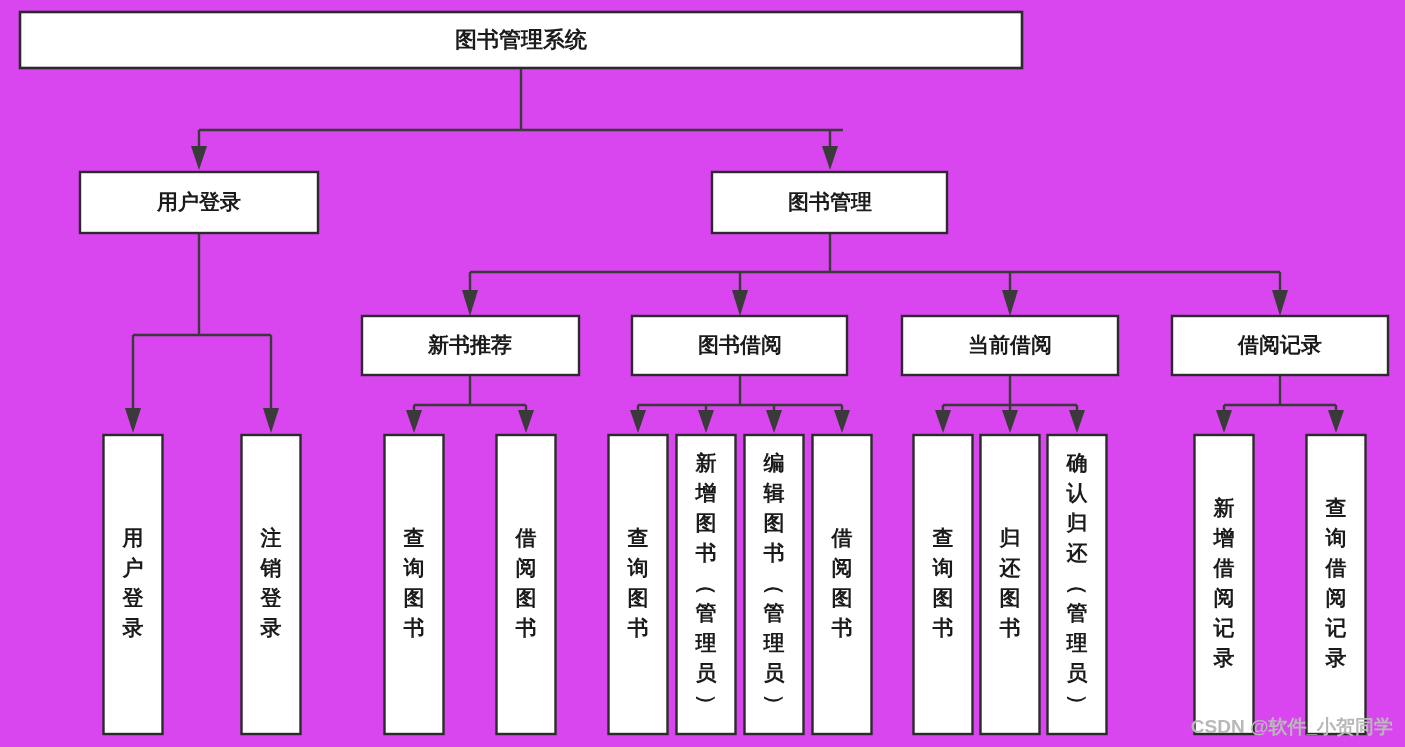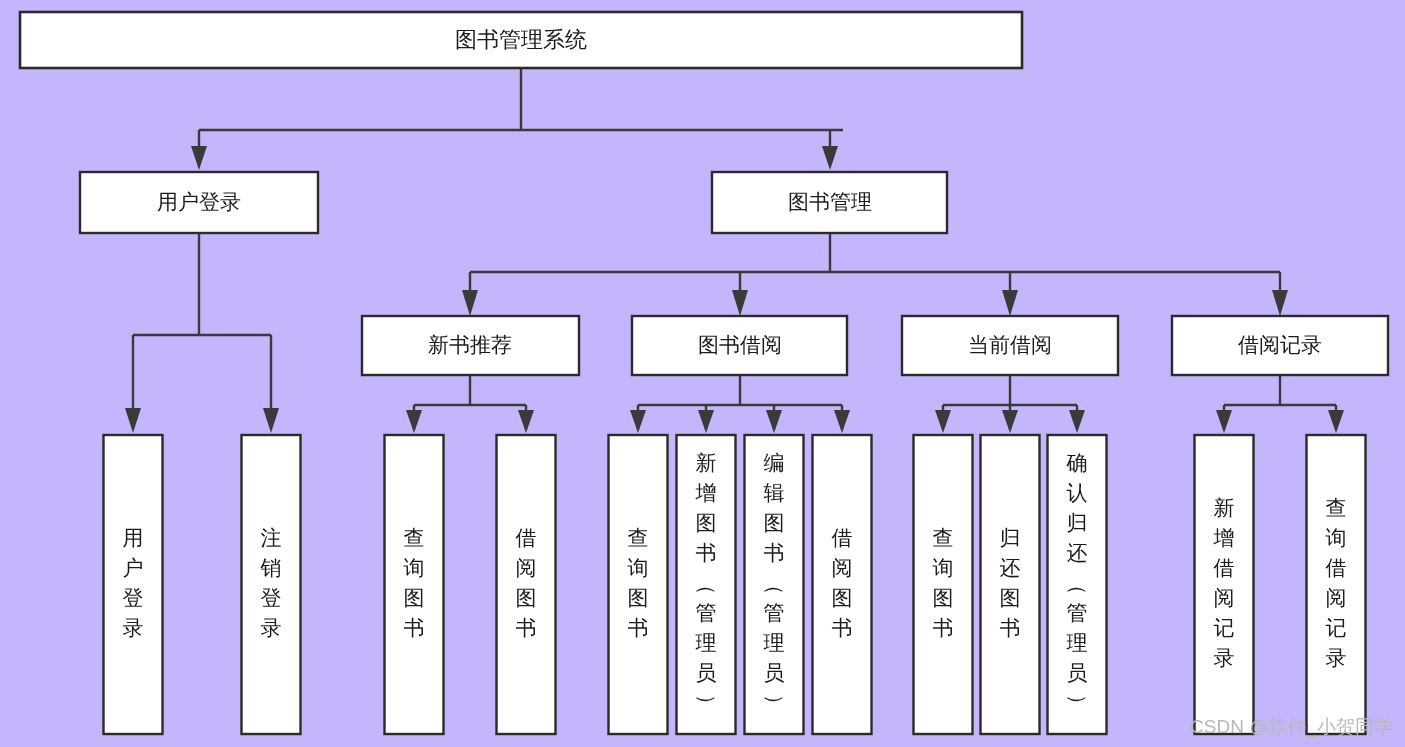--- a/index.html
+++ b/index.html
@@ -7,22 +7,23 @@
     padding: 0;
     background: #ffffff;
   }
   body {
     font-family: "Liberation Sans", "DejaVu Sans", sans-serif;
   }
   #diagram-root {
     position: relative;
     width: 1405px;
     height: 747px;
-    background: #c4b5fd;
+    background: #d946ef;
     overflow: hidden;
+    font-weight: bold;
   }
   svg.diagram-canvas {
     position: absolute;
     left: 0;
     top: 0;
     width: 1405px;
     height: 747px;
     display: block;
   }
   .node-box {

